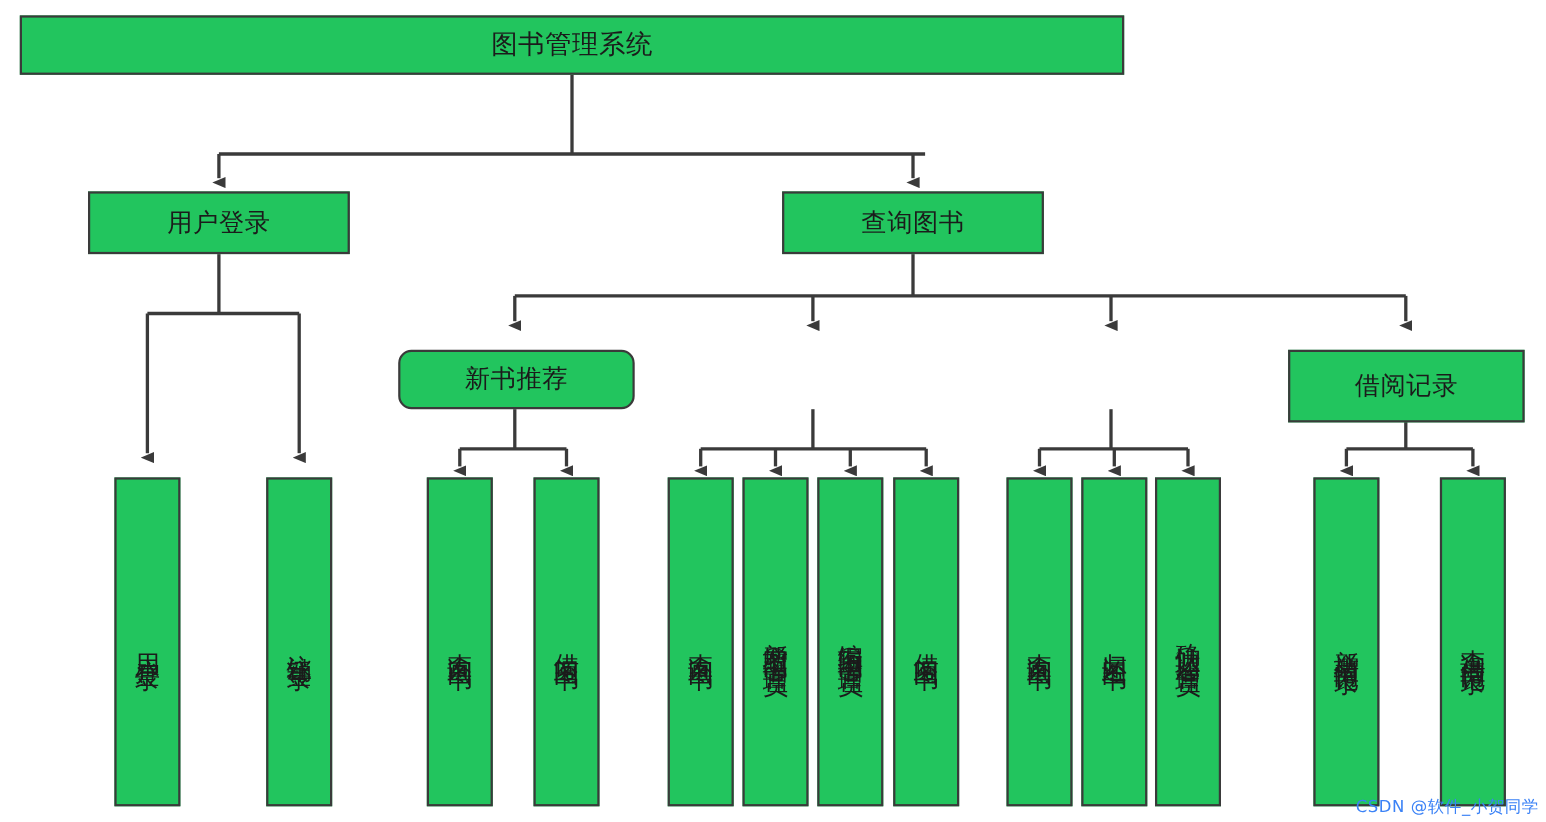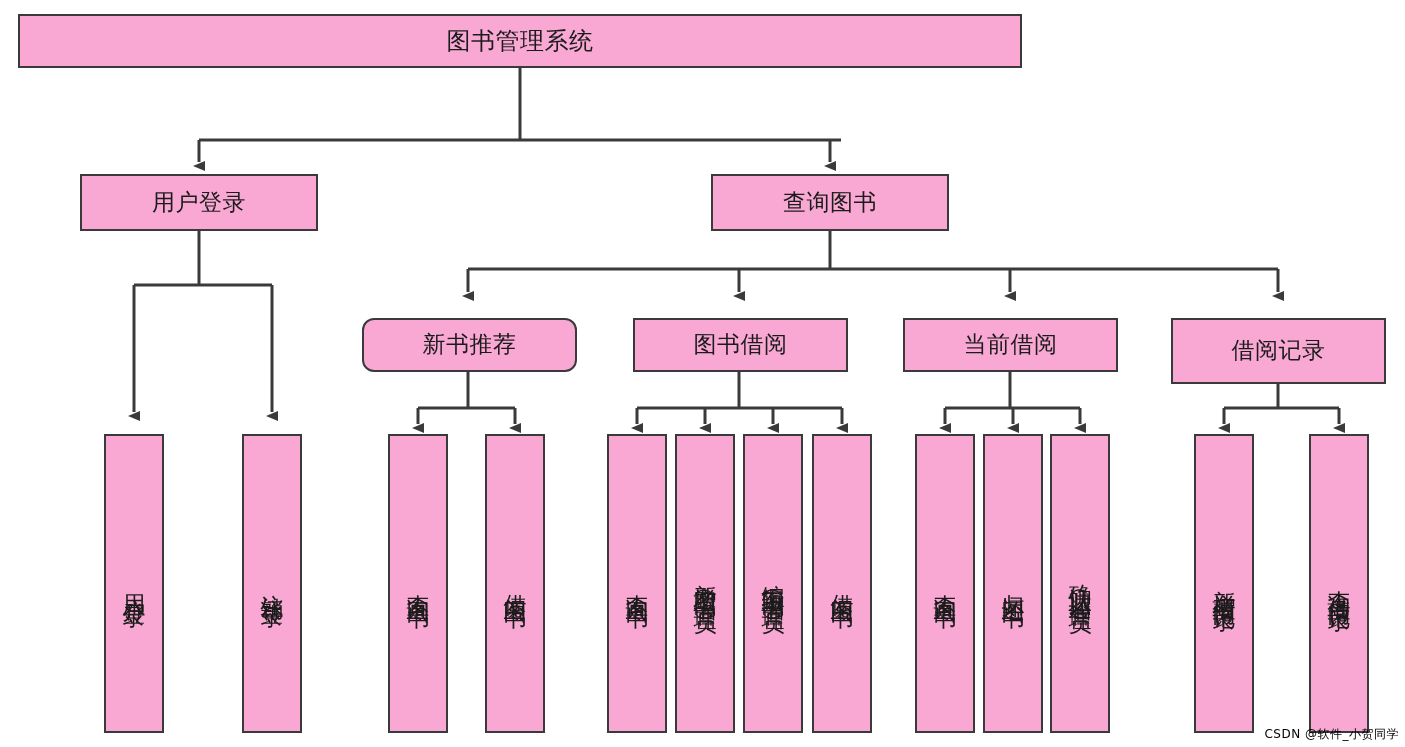--- a/index.html
+++ b/index.html
@@ -22,21 +22,21 @@
     left: 0;
     top: 0;
     width: 1405px;
     height: 747px;
     pointer-events: none;
   }
   .node {
     position: absolute;
     box-sizing: border-box;
     border: 2px solid #3a3a3a;
-    background: #f9a8d4;
+    background: #22c55e;
     display: flex;
     align-items: center;
     justify-content: center;
     color: #1b1b1b;
     font-family: Liberation Serif, serif;
   }
   .node .lbl {
     display: block;
     text-align: center;
     line-height: 1.18;
@@ -60,22 +60,22 @@
     text-orientation: upright;
     font-size: 23px;
     line-height: 1.0;
     letter-spacing: 4px;
     white-space: nowrap;
   }
   .watermark {
     position: absolute;
     right: 6px;
     bottom: 4px;
-    font-size: 12px;
-    color: #000000;
+    font-size: 15px;
+    color: #3b82f6;
     white-space: nowrap;
     letter-spacing: 0.5px;
   }
 </style>
 </head>
 <body>
 
 <div id="canvas">
 
   <svg class="edges" viewBox="0 0 1405 747" xmlns="http://www.w3.org/2000/svg">
@@ -135,26 +135,20 @@
   <div class="node horiz" style="left:80px; top:174px; width:238px; height:57px;">
     <span class="lbl">用户登录</span>
   </div>
   <div class="node horiz" style="left:711px; top:174px; width:238px; height:57px;">
     <span class="lbl">查询图书</span>
   </div>
 
   <div class="node horiz" style="left:362px; top:318px; width:215px; height:54px;border-radius:12px;">
     <span class="lbl">新书推荐</span>
   </div>
-  <div class="node horiz" style="left:633px; top:318px; width:215px; height:54px;">
-    <span class="lbl">图书借阅</span>
-  </div>
-  <div class="node horiz" style="left:903px; top:318px; width:215px; height:54px;">
-    <span class="lbl">当前借阅</span>
-  </div>
   <div class="node horiz" style="left:1171px; top:318px; width:215px; height:66px;">
     <span class="lbl">借阅记录</span>
   </div>
 
   <div class="node vert" style="left:104px; top:434px; width:60px; height:299px;">
     <span class="lbl">用户登录</span>
   </div>
   <div class="node vert" style="left:242px; top:434px; width:60px; height:299px;">
     <span class="lbl">注销登录</span>
   </div>

